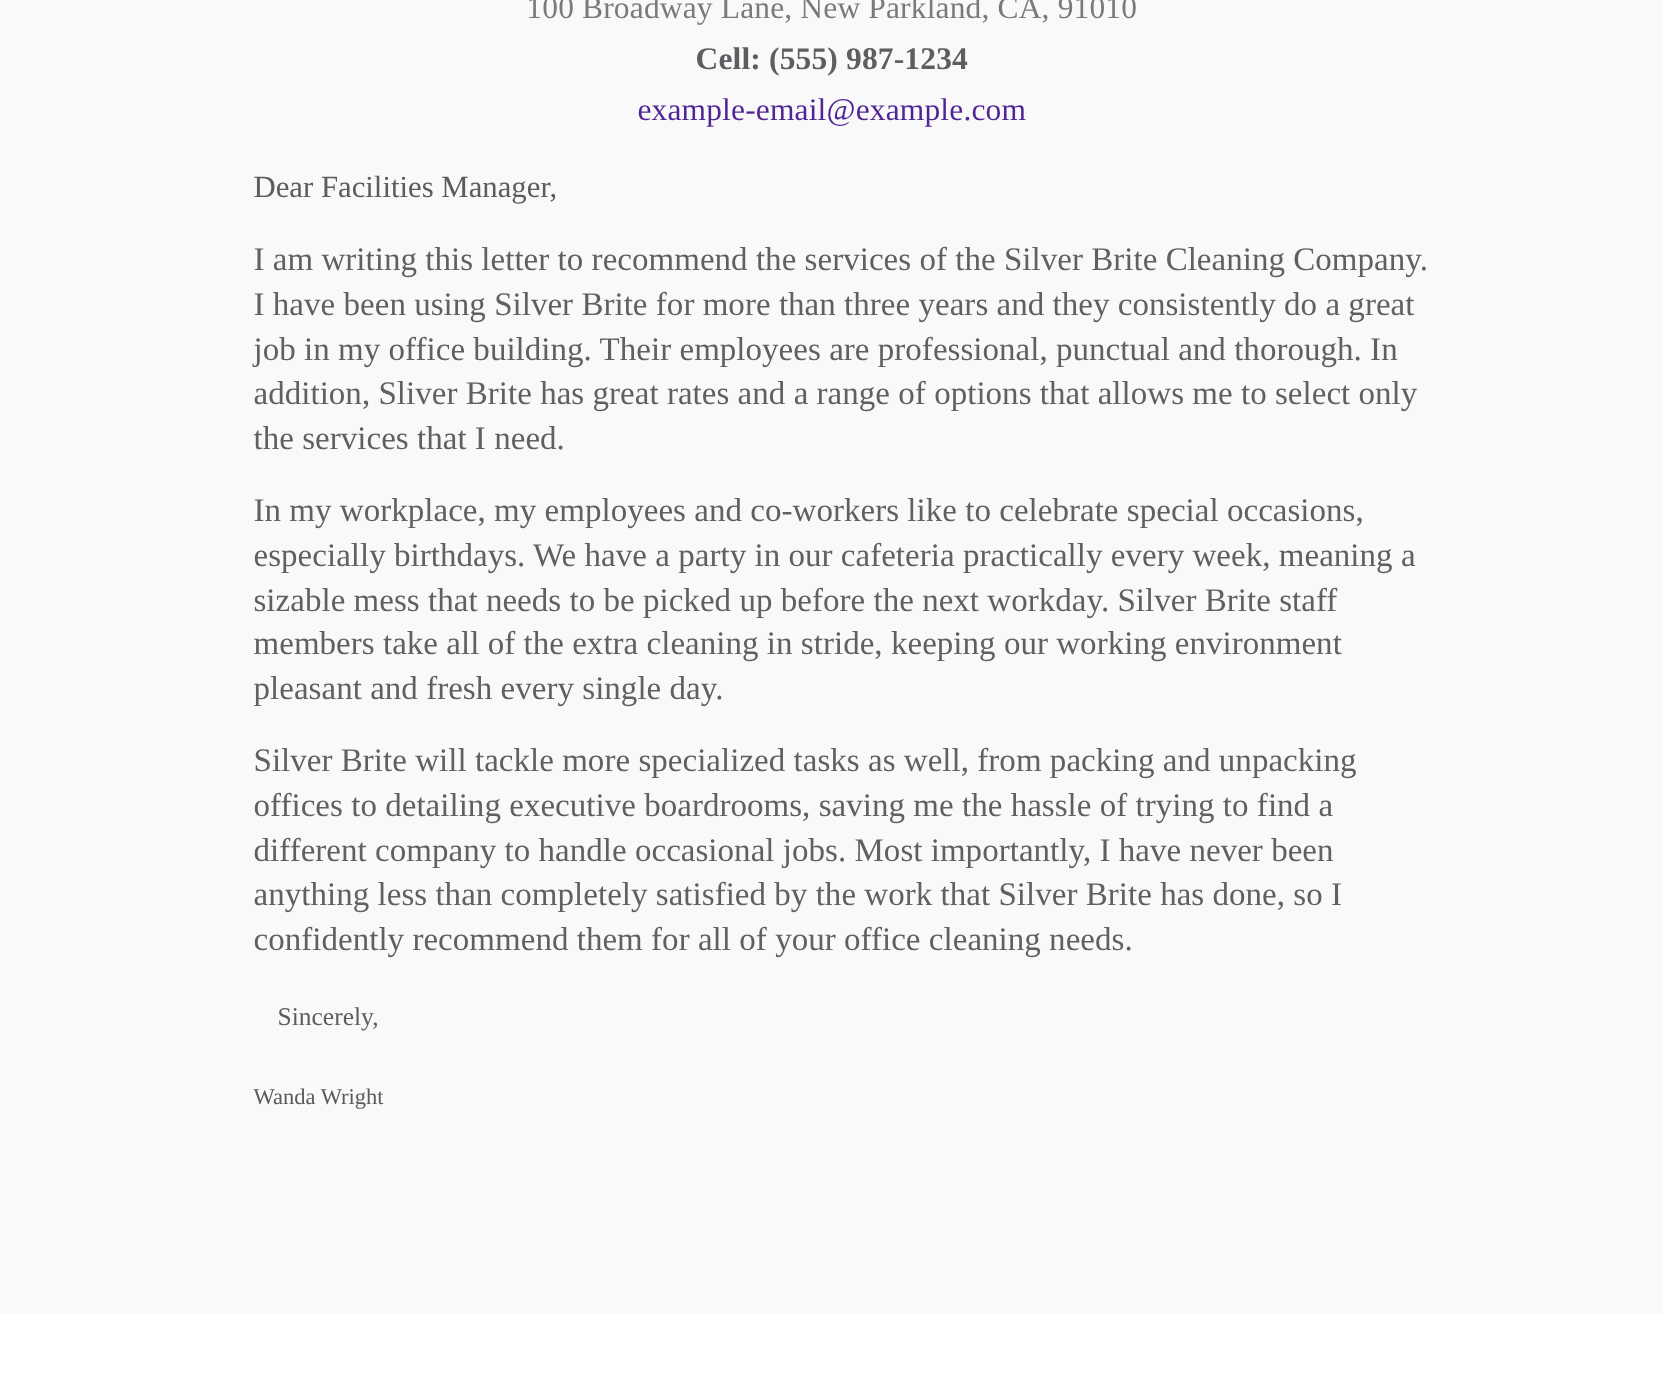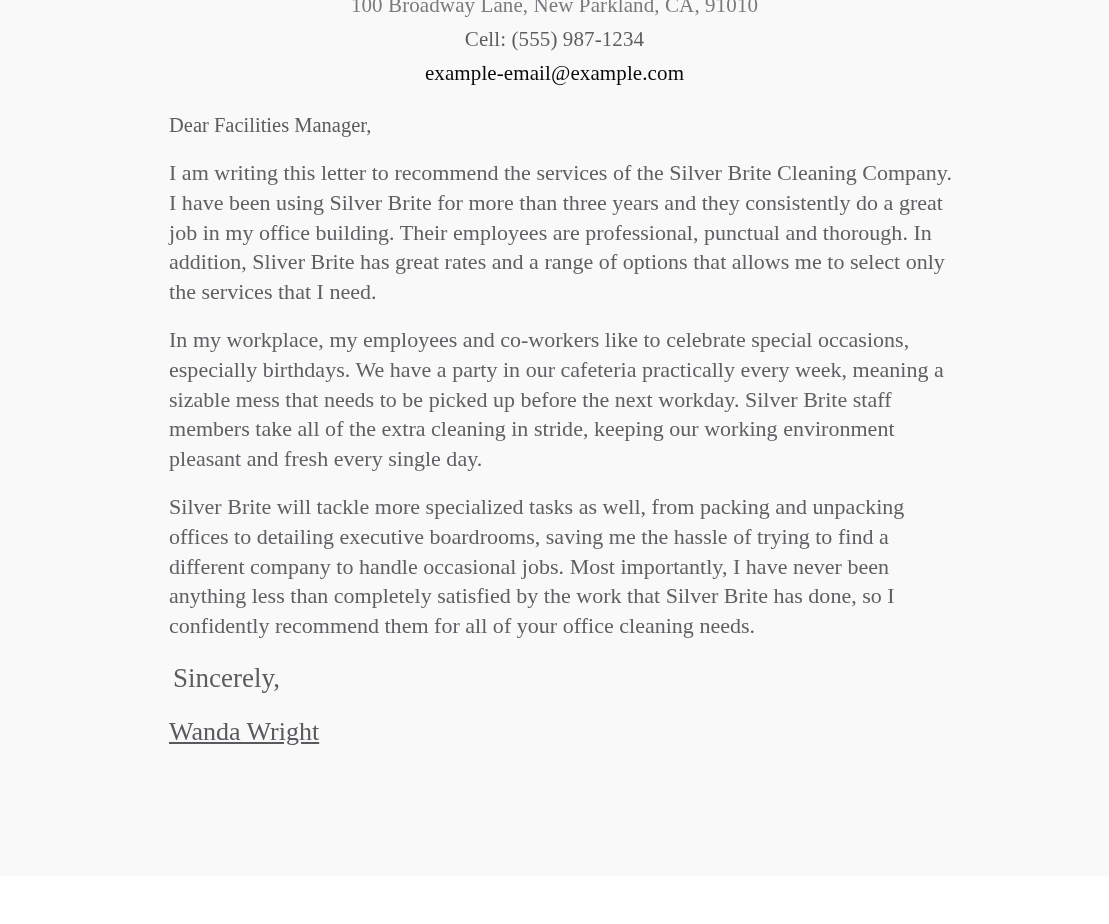--- a/index.html
+++ b/index.html
@@ -34,22 +34,22 @@
     text-align: center;
   }
   .lh-line {
     font-size: 21px;
     line-height: 34px;
     letter-spacing: 0.1px;
     color: #6a6a6e;
     white-space: nowrap;
   }
   .lh-line.addr   { color: #78787c; }
-  .lh-line.cell   { color: #5a5a5e; font-weight: 400; }
-  .lh-line.email  { color: #000000; }
+  .lh-line.cell   { color: #5a5a5e; font-weight: 700; }
+  .lh-line.email  { color: #4c1d95; }
 
   
   .letter-body {
     position: absolute;
     left: 169px;
     top: 110px;
     width: 790px;
   }
   .salutation {
     font-size: 20.5px;
@@ -59,31 +59,30 @@
   }
   .para {
     font-size: 22px;
     line-height: 29.8px;
     color: #5c5c60;
     margin: 0 0 18px 0;
     text-align: left;
     letter-spacing: 0.02px;
   }
   .closing {
-    font-size: 27px;
+    font-size: 17px;
     line-height: 30px;
     color: #58585c;
-    margin: 22px 0 0 4px;
+    margin: 22px 0 0 16px;
   }
   .signature {
-    font-size: 26px;
+    font-size: 15px;
     line-height: 30px;
     color: #55555a;
     margin: 24px 0 0 0;
-    text-decoration: underline;
   }
 </style>
 </head>
 <body>
 
 <div class="page">
 
   <div class="letterhead">
     <div class="lh-line addr">100 Broadway Lane, New Parkland, CA, 91010</div>
     <div class="lh-line cell">Cell: (555) 987-1234</div>

